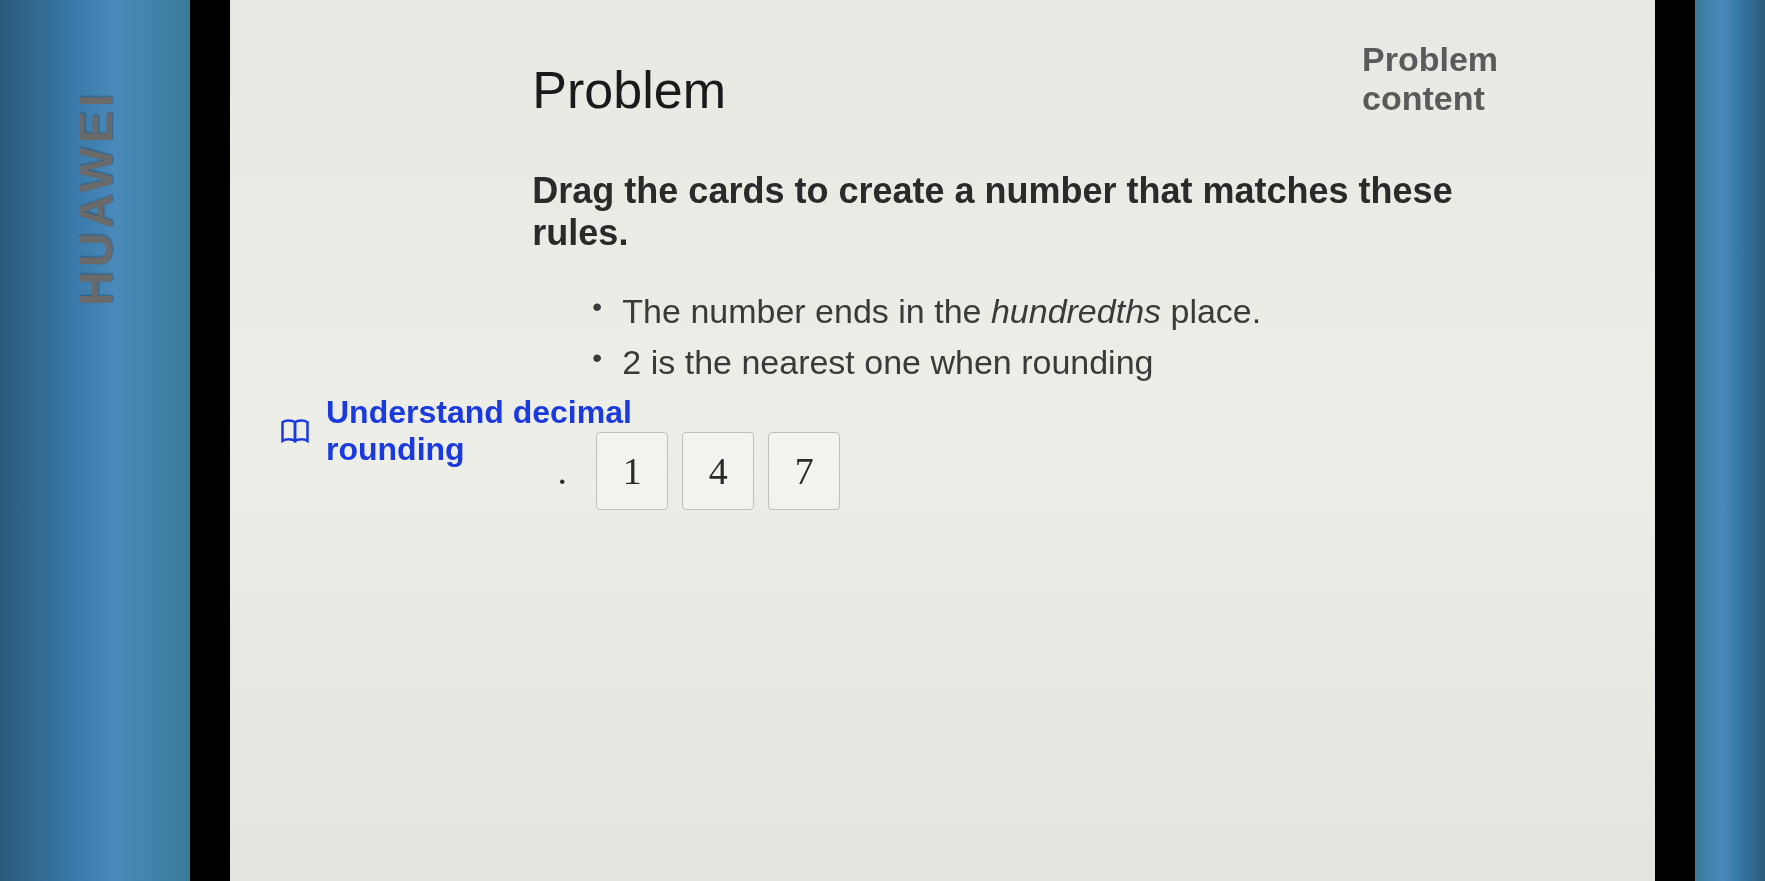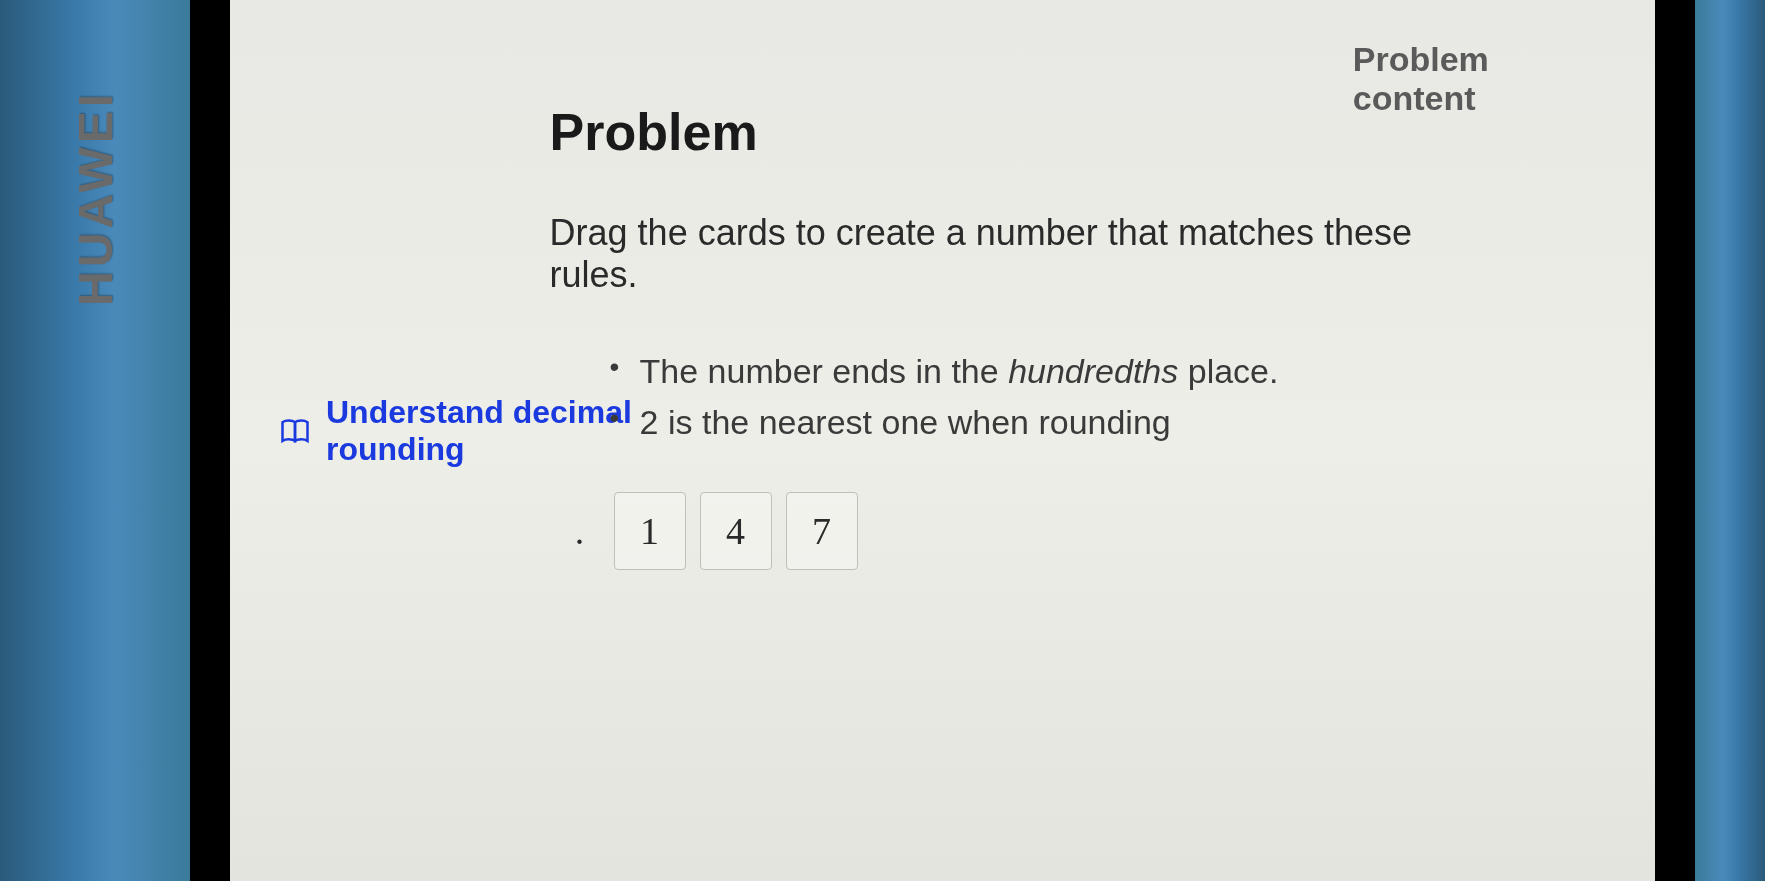--- a/index.html
+++ b/index.html
@@ -92,30 +92,29 @@
       background: #d8d8d2;
       border-top: 1px solid #c8c8c2;
       border-bottom: 1px solid #c8c8c2;
       margin: 0 -50px;
     }
     .problem-section {
       padding: 60px 0 40px 0;
     }
     .problem-heading {
       font-size: 52px;
-      font-weight: 700;
+      font-weight: 400;
       color: #1a1a1a;
       margin-bottom: 50px;
-      margin-top: 42px;
     }
     .problem-instruction {
       font-size: 36px;
-      font-weight: 400;
+      font-weight: 700;
       color: #2a2a2a;
-      margin-bottom: 50px;
+      margin-bottom: 32px;
     }
     .rules-list {
       list-style: none;
       padding-left: 60px;
       margin-bottom: 44px;
     }
     .rules-list li {
       font-size: 34px;
       color: #3a3a3a;
       line-height: 1.5;

